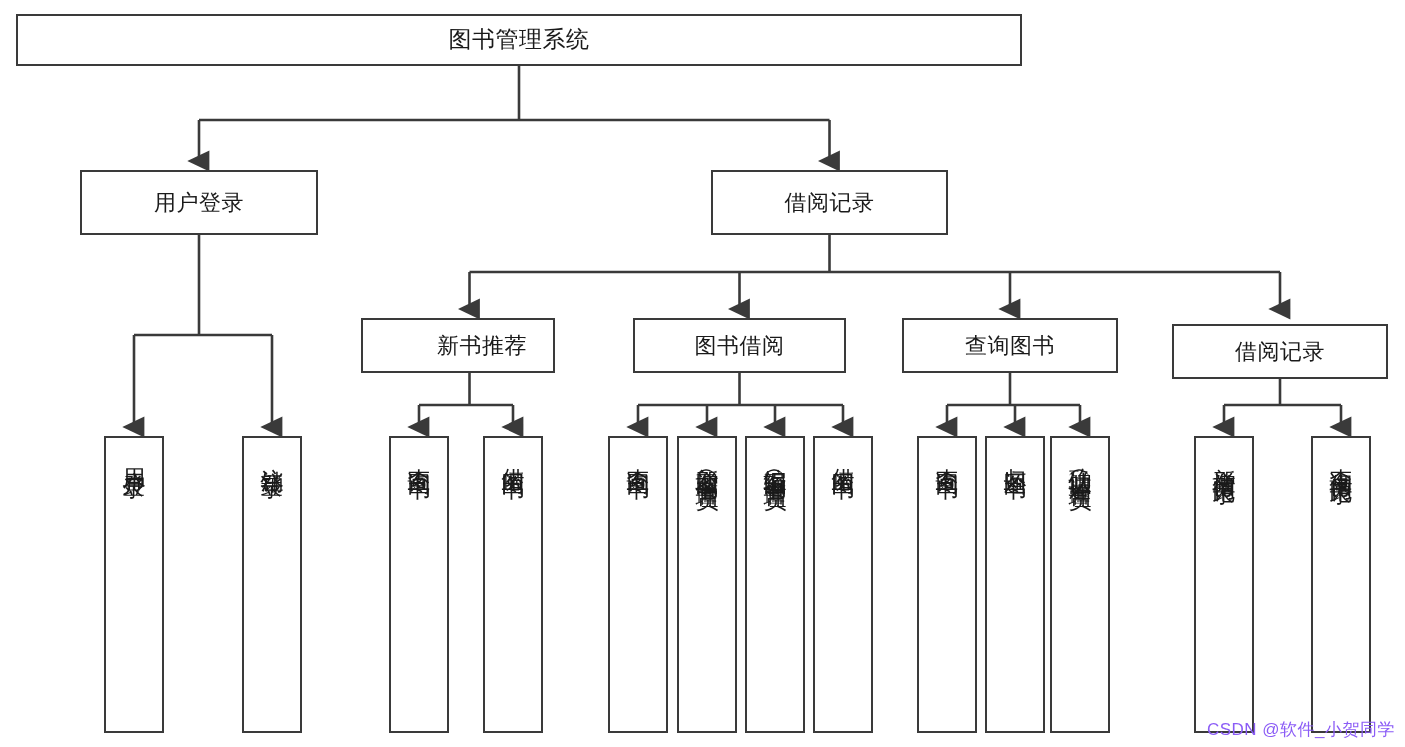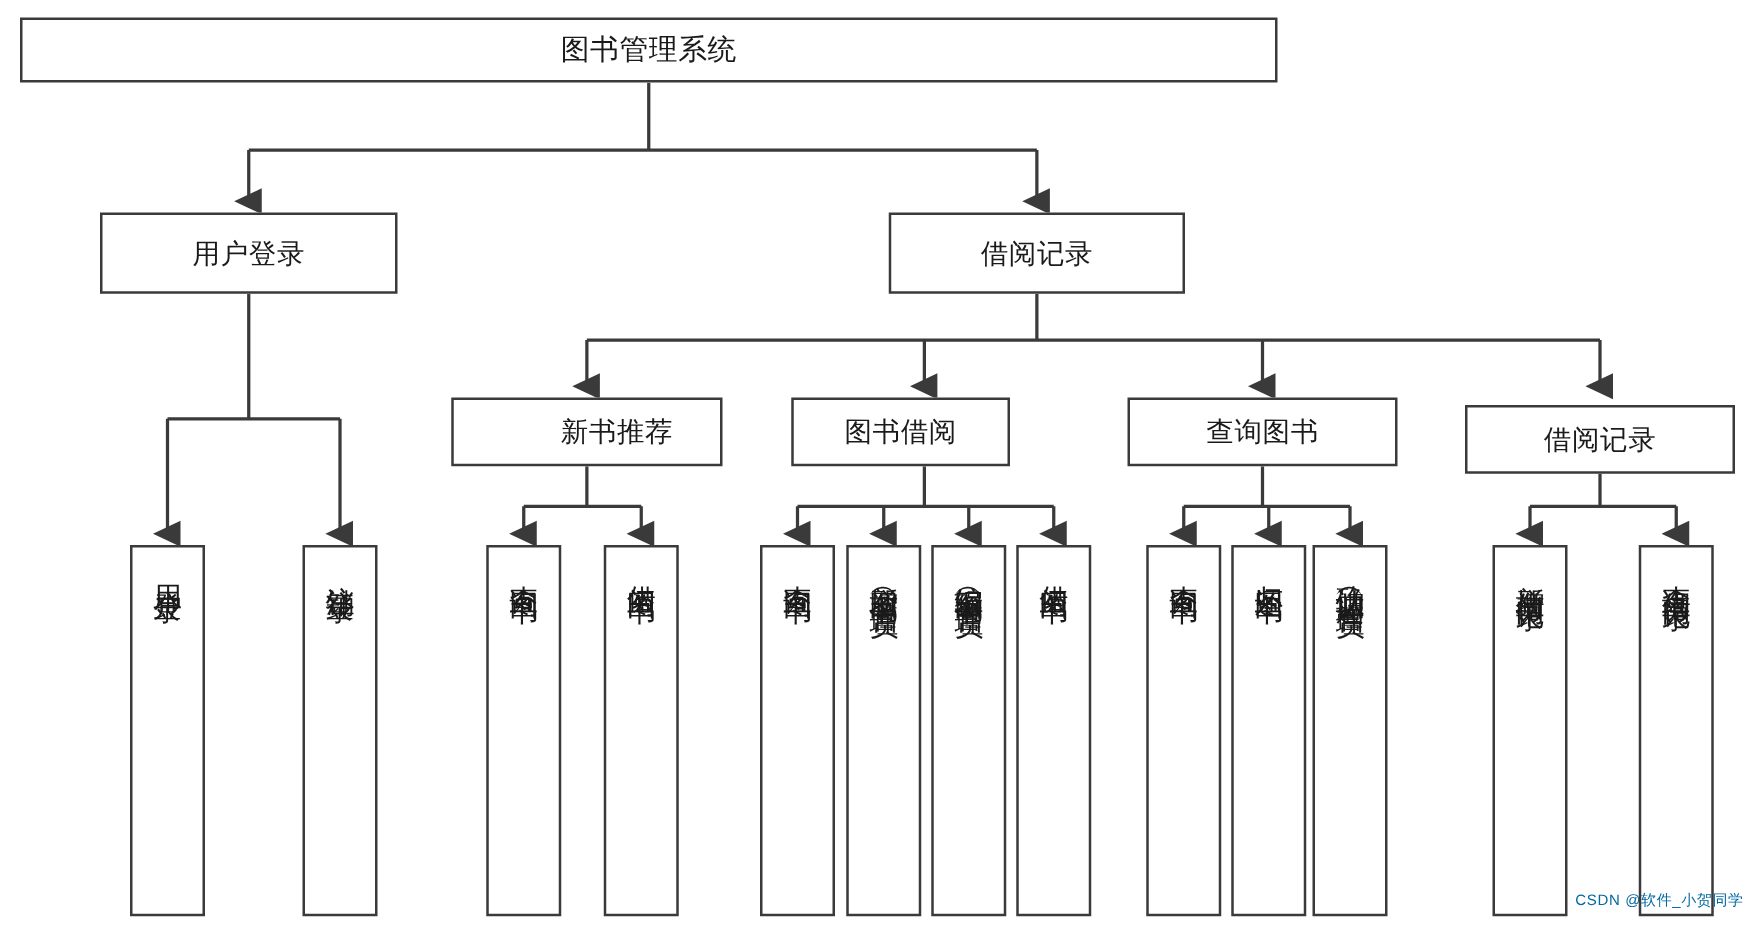--- a/index.html
+++ b/index.html
@@ -55,23 +55,23 @@
     writing-mode: vertical-rl;
     text-orientation: upright;
     font-size: 23px;
     letter-spacing: 3px;
     line-height: 1;
   }
   #node-root .label { font-size: 23px; }
   .watermark {
     position: absolute;
     right: 10px;
-    bottom: 18px;
-    font-size: 12px;
-    color: #0369a1;
+    bottom: 6px;
+    font-size: 17px;
+    color: #8b5cf6;
     white-space: nowrap;
     letter-spacing: 0.5px;
   }
 </style>
 </head>
 <body>
 
 <div id="diagram-root">
 
   <svg class="edges" viewBox="0 0 1405 747" xmlns="http://www.w3.org/2000/svg">
@@ -120,24 +120,24 @@
   <div id="nodes-layer">
       <div class="node horiz" id="node-root" style="left: 16px; top: 14px; width: 1006px; height: 52px;">
         <span class="label">图书管理系统</span>
       </div>
       <div class="node horiz" id="node-user-login" style="left: 80px; top: 170px; width: 238px; height: 65px;">
         <span class="label">用户登录</span>
       </div>
       <div class="node horiz" id="node-book-management" style="left: 711px; top: 170px; width: 237px; height: 65px;">
         <span class="label">借阅记录</span>
       </div>
-      <div class="node horiz" id="node-new-book-recommend" style="left: 361px; top: 318px; width: 217px; height: 55px; padding-left: 48px;">
+      <div class="node horiz" id="node-new-book-recommend" style="left: 361px; top: 318px; width: 194px; height: 55px; padding-left: 48px;">
         <span class="label">新书推荐</span>
       </div>
-      <div class="node horiz" id="node-book-borrow" style="left: 633px; top: 318px; width: 175px; height: 55px;">
+      <div class="node horiz" id="node-book-borrow" style="left: 633px; top: 318px; width: 213px; height: 55px;">
         <span class="label">图书借阅</span>
       </div>
       <div class="node horiz" id="node-current-borrow" style="left: 902px; top: 318px; width: 216px; height: 55px;">
         <span class="label">查询图书</span>
       </div>
       <div class="node horiz" id="node-borrow-record" style="left: 1172px; top: 324px; width: 216px; height: 55px;">
         <span class="label">借阅记录</span>
       </div>
       <div class="node vert" id="node-leaf-user-login" style="left: 104px; top: 436px; width: 60px; height: 297px;">
         <span class="label">用户登录</span>

